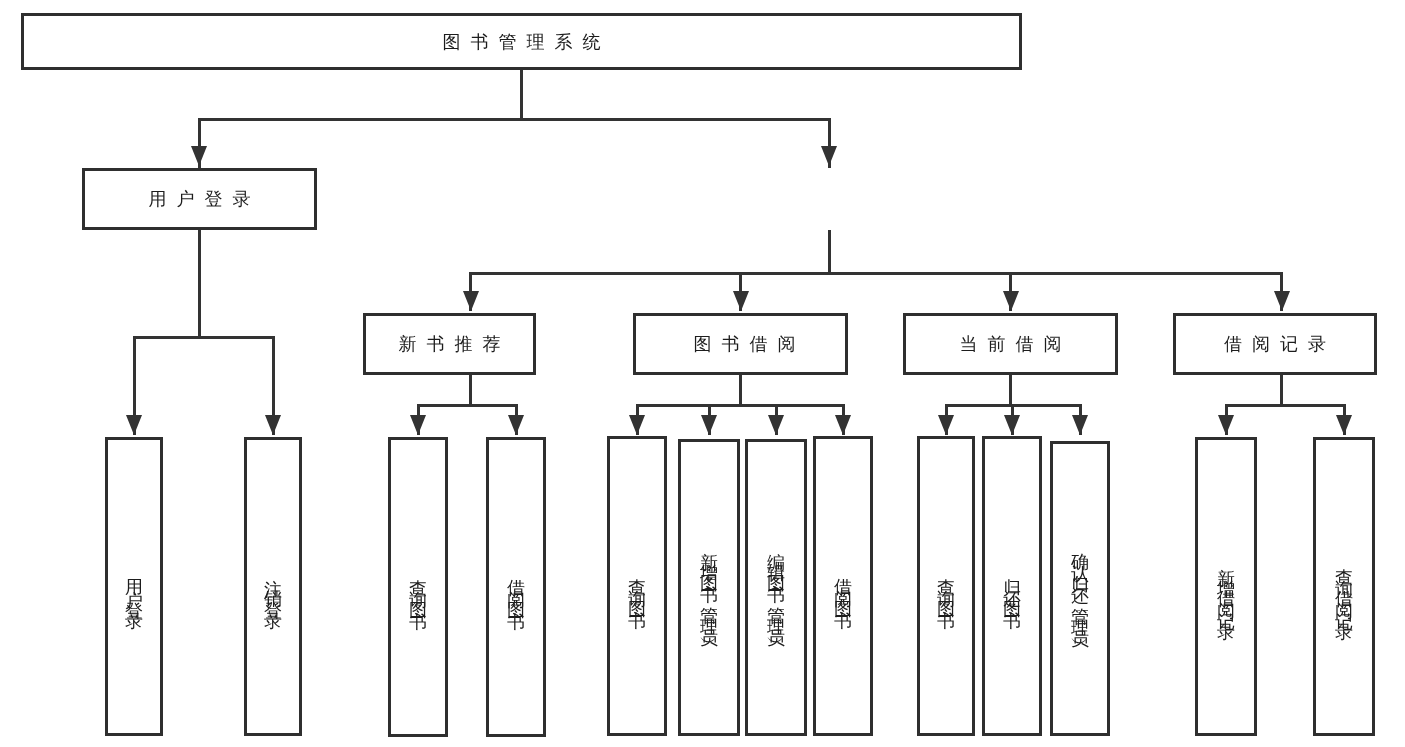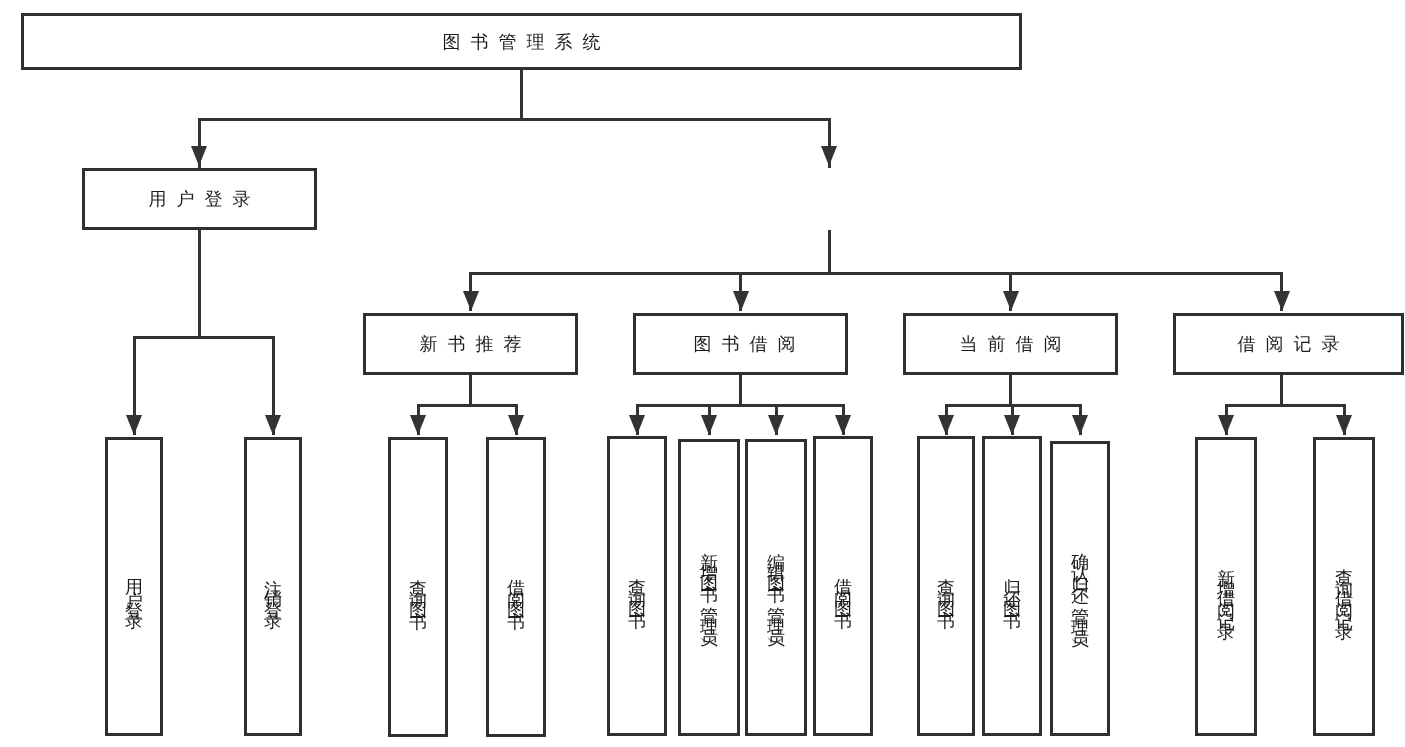--- a/index.html
+++ b/index.html
@@ -80,30 +80,30 @@
   <div class="hline" style="left:469px;top:272px;width:813px;"></div>
   <div class="vline" style="left:469px;top:272px;height:39px;"></div>
   <div class="arrow" style="left:462.5px;top:291px;"></div>
   <div class="vline" style="left:739px;top:272px;height:39px;"></div>
   <div class="arrow" style="left:732.5px;top:291px;"></div>
   <div class="vline" style="left:1009px;top:272px;height:39px;"></div>
   <div class="arrow" style="left:1002.5px;top:291px;"></div>
   <div class="vline" style="left:1280px;top:272px;height:39px;"></div>
   <div class="arrow" style="left:1273.5px;top:291px;"></div>
 
-  <div class="box" style="left:363px;top:313px;width:215px;height:62px;">
+  <div class="box" style="left:363px;top:313px;width:173px;height:62px;">
     <span>新书推荐</span>
   </div>
   <div class="box" style="left:633px;top:313px;width:215px;height:62px;padding-left:8px;">
     <span>图书借阅</span>
   </div>
   <div class="box" style="left:903px;top:313px;width:215px;height:62px;">
     <span>当前借阅</span>
   </div>
-  <div class="box" style="left:1173px;top:313px;width:231px;height:62px;">
+  <div class="box" style="left:1173px;top:313px;width:204px;height:62px;">
     <span>借阅记录</span>
   </div>
 
   <div class="vline" style="left:469px;top:375px;height:29px;"></div>
   <div class="hline" style="left:416.5px;top:404px;width:101px;"></div>
   <div class="vline" style="left:416.5px;top:404px;height:31px;"></div>
   <div class="arrow" style="left:410px;top:415px;"></div>
   <div class="vline" style="left:514.5px;top:404px;height:31px;"></div>
   <div class="arrow" style="left:508px;top:415px;"></div>
 

